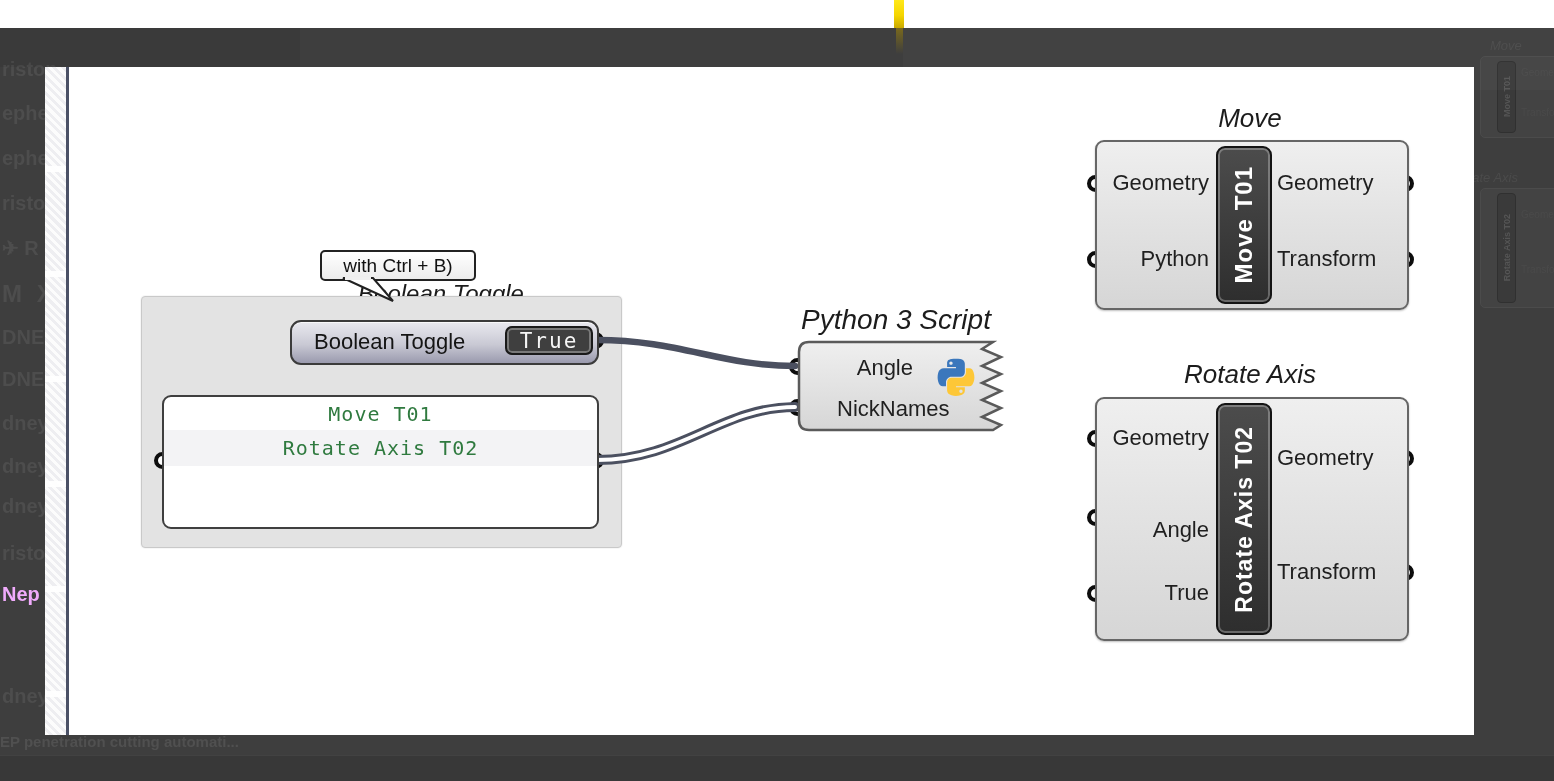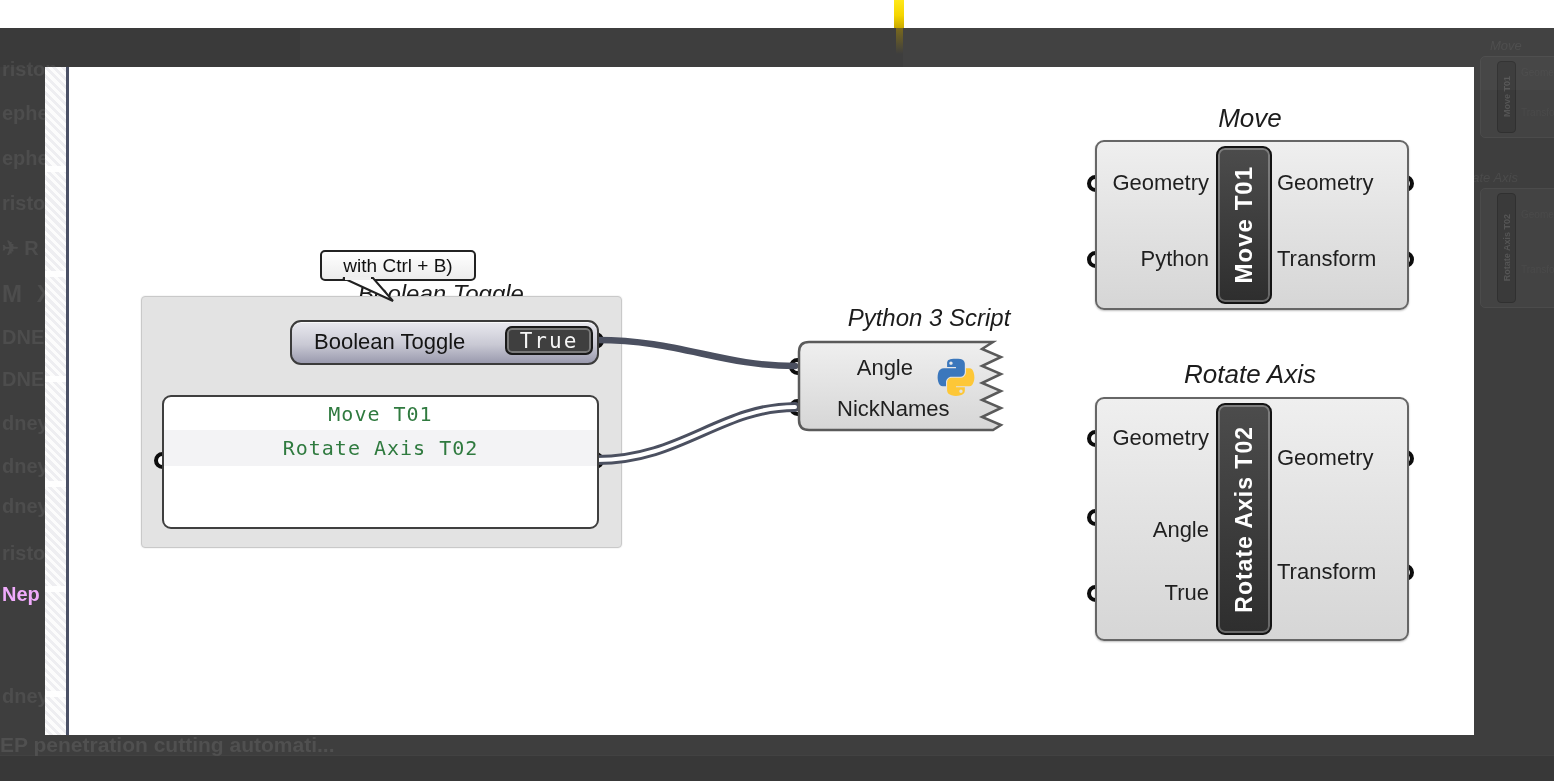--- a/index.html
+++ b/index.html
@@ -12,21 +12,21 @@
   .marker-fade{position:absolute;left:896px;top:28px;width:7px;height:26px;z-index:5;
           background:linear-gradient(180deg,rgba(170,140,0,.55),rgba(170,140,0,0));}
   .seam-dark-left{position:absolute;left:0;top:28px;width:300px;height:39px;background:rgba(0,0,0,.06);z-index:2;}
   .seam-right-light{position:absolute;left:903px;top:28px;width:651px;height:62px;background:rgba(255,255,255,.025);z-index:2;}
   .bottomband{position:absolute;left:0;top:755px;width:1554px;height:26px;background:#383838;
           border-top:1px solid rgba(255,255,255,.05);z-index:2;}
   
   .ghostL{position:absolute;left:2px;color:#4d4d4d;font-weight:bold;font-size:20px;
           white-space:nowrap;z-index:1;}
   .ghostL.big{font-size:24px;letter-spacing:4px;}
-  .ghost-bottom{position:absolute;left:0;top:733px;color:#505050;font-weight:bold;font-size:21px;
+  .ghost-bottom{position:absolute;left:0;top:733px;color:#505050;font-weight:bold;font-size:15px;
           white-space:nowrap;z-index:3;}
   .ghostR-title{position:absolute;color:#4b4b4b;font-style:italic;font-size:13px;z-index:1;white-space:nowrap;}
   .ghostR-node{position:absolute;width:86px;background:#434343;border:1px solid #4b4b4b;border-radius:5px;z-index:1;}
   .ghostR-pill{position:absolute;left:16px;top:4px;width:17px;background:#3a3a3a;border:1px solid #303030;
           border-radius:4px;display:flex;align-items:center;justify-content:center;}
   .ghostR-pill span{writing-mode:vertical-rl;transform:rotate(180deg);color:#555;font-weight:bold;font-size:9px;white-space:nowrap;}
   .ghostR-port{position:absolute;left:40px;color:#4a4a4a;font-size:10px;white-space:nowrap;}
   
   .hatch{position:absolute;left:45px;top:67px;width:21px;height:668px;z-index:5;
      background:
@@ -146,21 +146,21 @@
     </div>
 
     <div class="gh-title" style="left:235px;top:291px;width:150px;font-size:24px">Panel</div>
     <div class="nub" style="left:85px;top:385px"></div>
     <div class="nub" style="left:518px;top:385px"></div>
     <div class="panel-box">
       <div class="panel-row r1">Move T01</div>
       <div class="panel-row r2">Rotate Axis T02</div>
     </div>
 
-    <div class="gh-title" style="left:755px;top:237px;width:210px;font-size:24px">Python 3 Script</div>
+    <div class="gh-title" style="left:722px;top:237px;width:210px;font-size:28px">Python 3 Script</div>
     <div class="nub" style="left:720px;top:291px"></div>
     <div class="nub" style="left:720px;top:332px"></div>
     <svg style="position:absolute;left:728px;top:273px;z-index:4" width="208" height="92">
       <defs>
         <linearGradient id="gpy" x1="0" y1="0" x2="0" y2="1">
           <stop offset="0" stop-color="#efefef"></stop>
             <stop offset="1" stop-color="#d6d6d6"></stop>
         </linearGradient>
       </defs>
       <path d="M12 2 H196 L185 9 L204 17 L185 26 L204 34 L185 43 L204 51 L185 60 L204 68 L185 77 L204 85 L196 90 H12 Q2 90 2 80 V12 Q2 2 12 2 Z" fill="url(#gpy)" stroke="#5a5a5a" stroke-width="2.5"></path>

